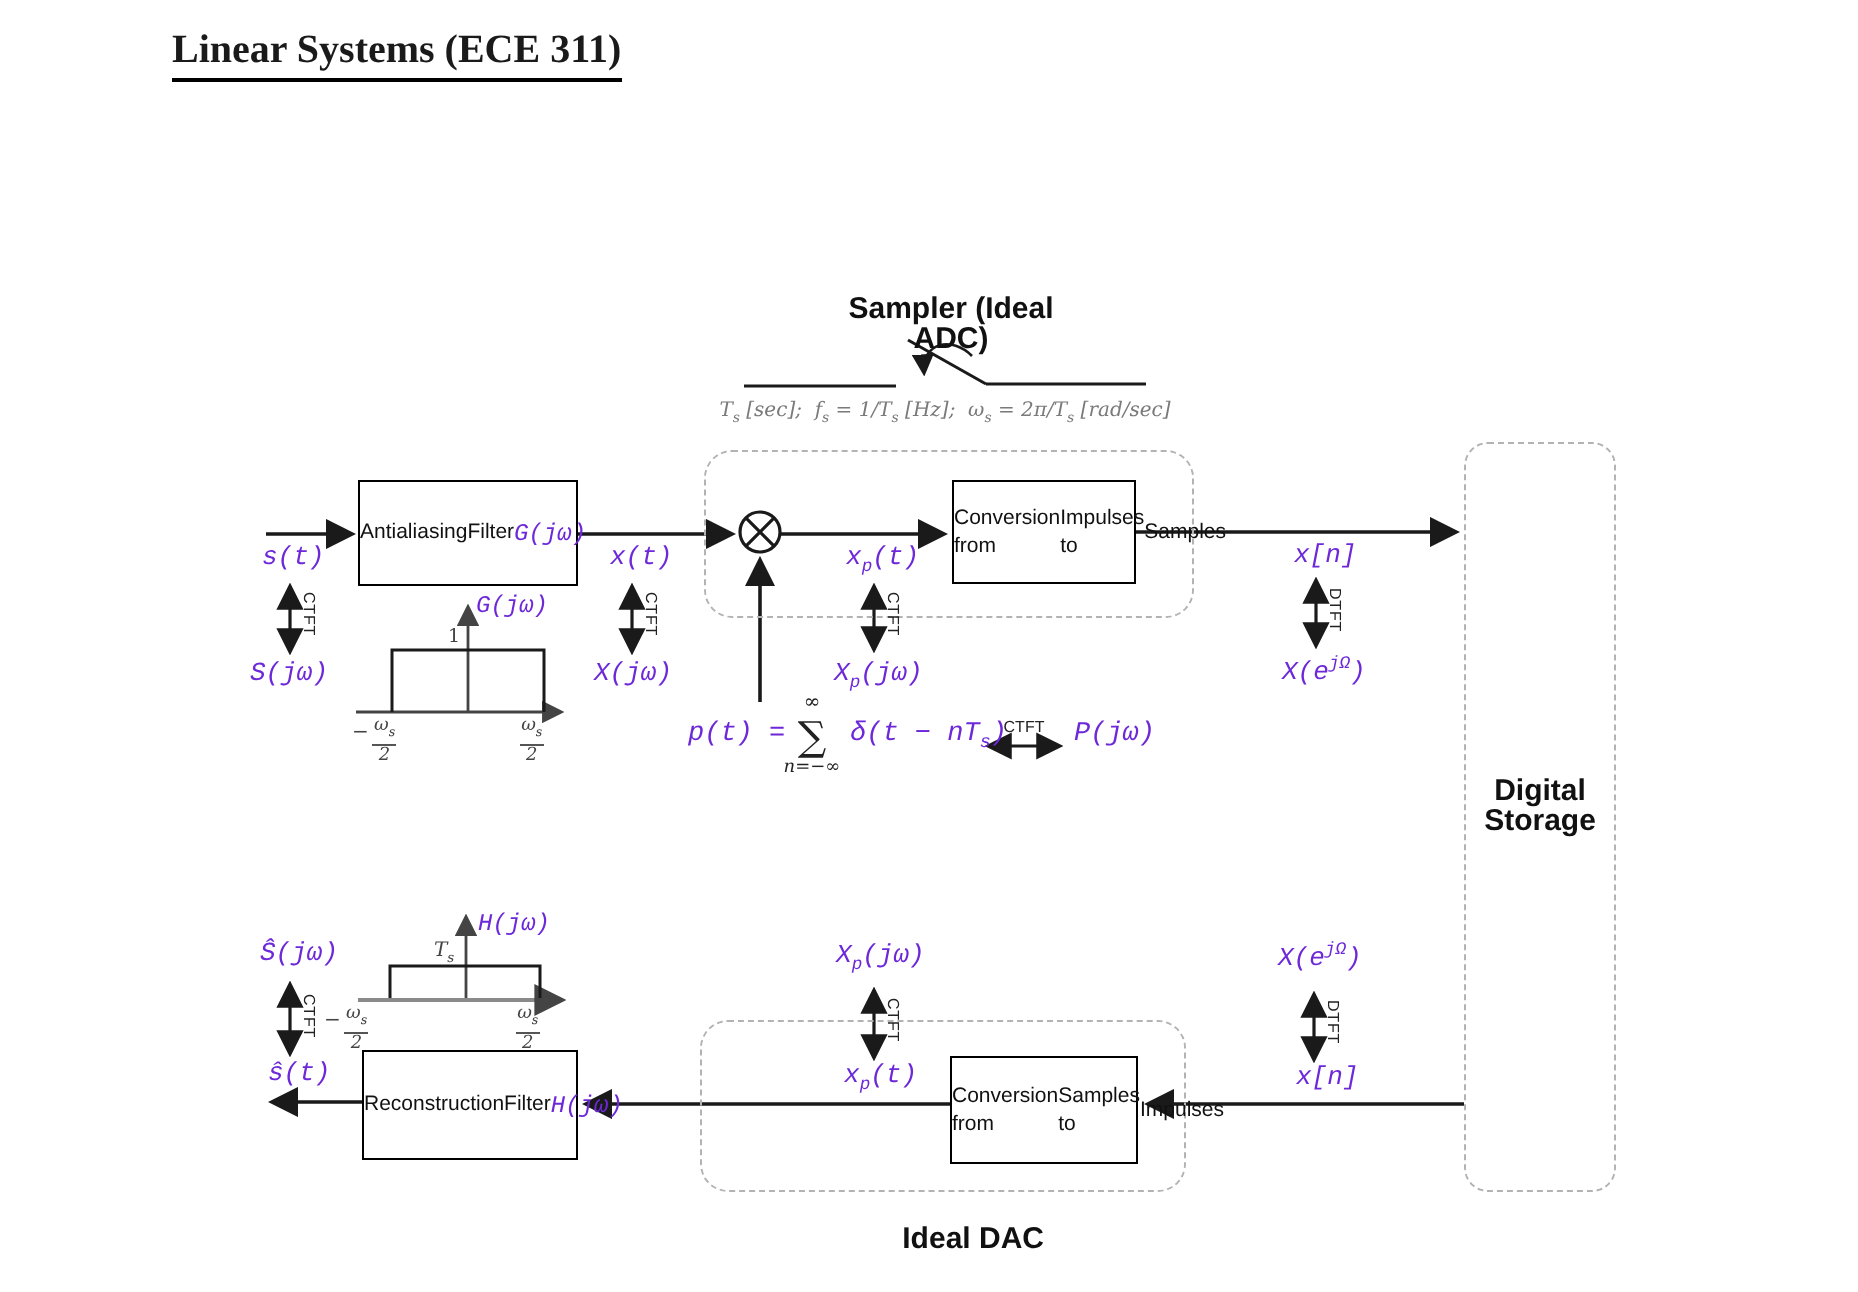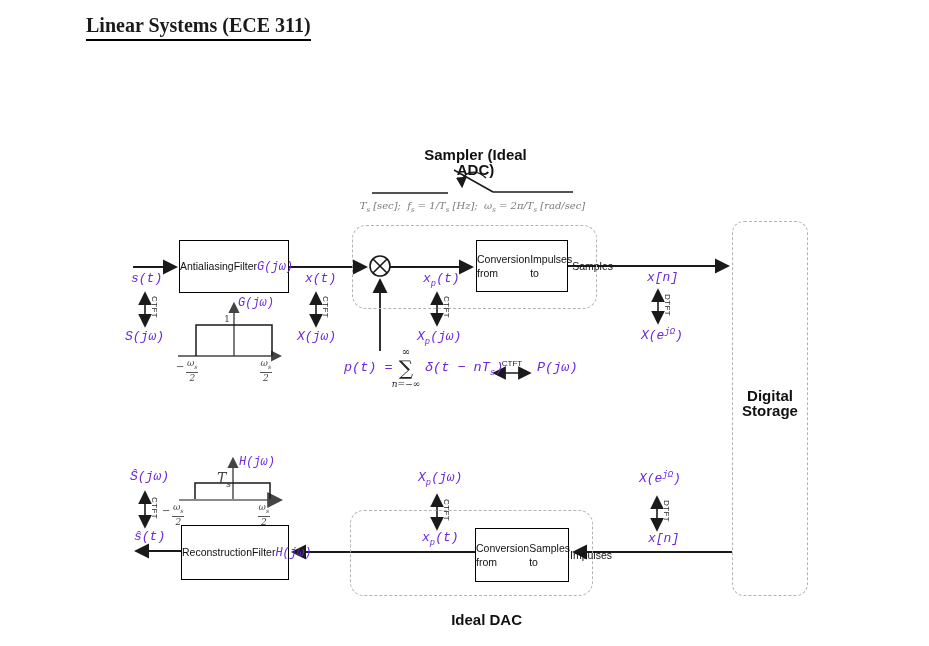--- a/index.html
+++ b/index.html
@@ -199,21 +199,21 @@
       </span>
   </div>
   <div class="tick" style="left:260px; top:358px;">
     <span class="frac">
         <span class="num">ω<sub>s</sub></span>
         <span class="den">2</span>
       </span>
   </div>
 
   <div class="abs math" style="left:239px; top:455px; font-size:12px;">H(jω)</div>
-  <div class="peak math" style="left:217px; top:470px; font-size:14px;">T<sub>s</sub></div>
+  <div class="peak math" style="left:217px; top:470px; font-size:10px;">T<sub>s</sub></div>
   <div class="tick" style="left:162px; top:502px;">
     <span class="minus">−</span>
     <span class="frac">
         <span class="num">ω<sub>s</sub></span>
         <span class="den">2</span>
       </span>
   </div>
   <div class="tick" style="left:258px; top:502px;">
     <span class="frac">
         <span class="num">ω<sub>s</sub></span>

